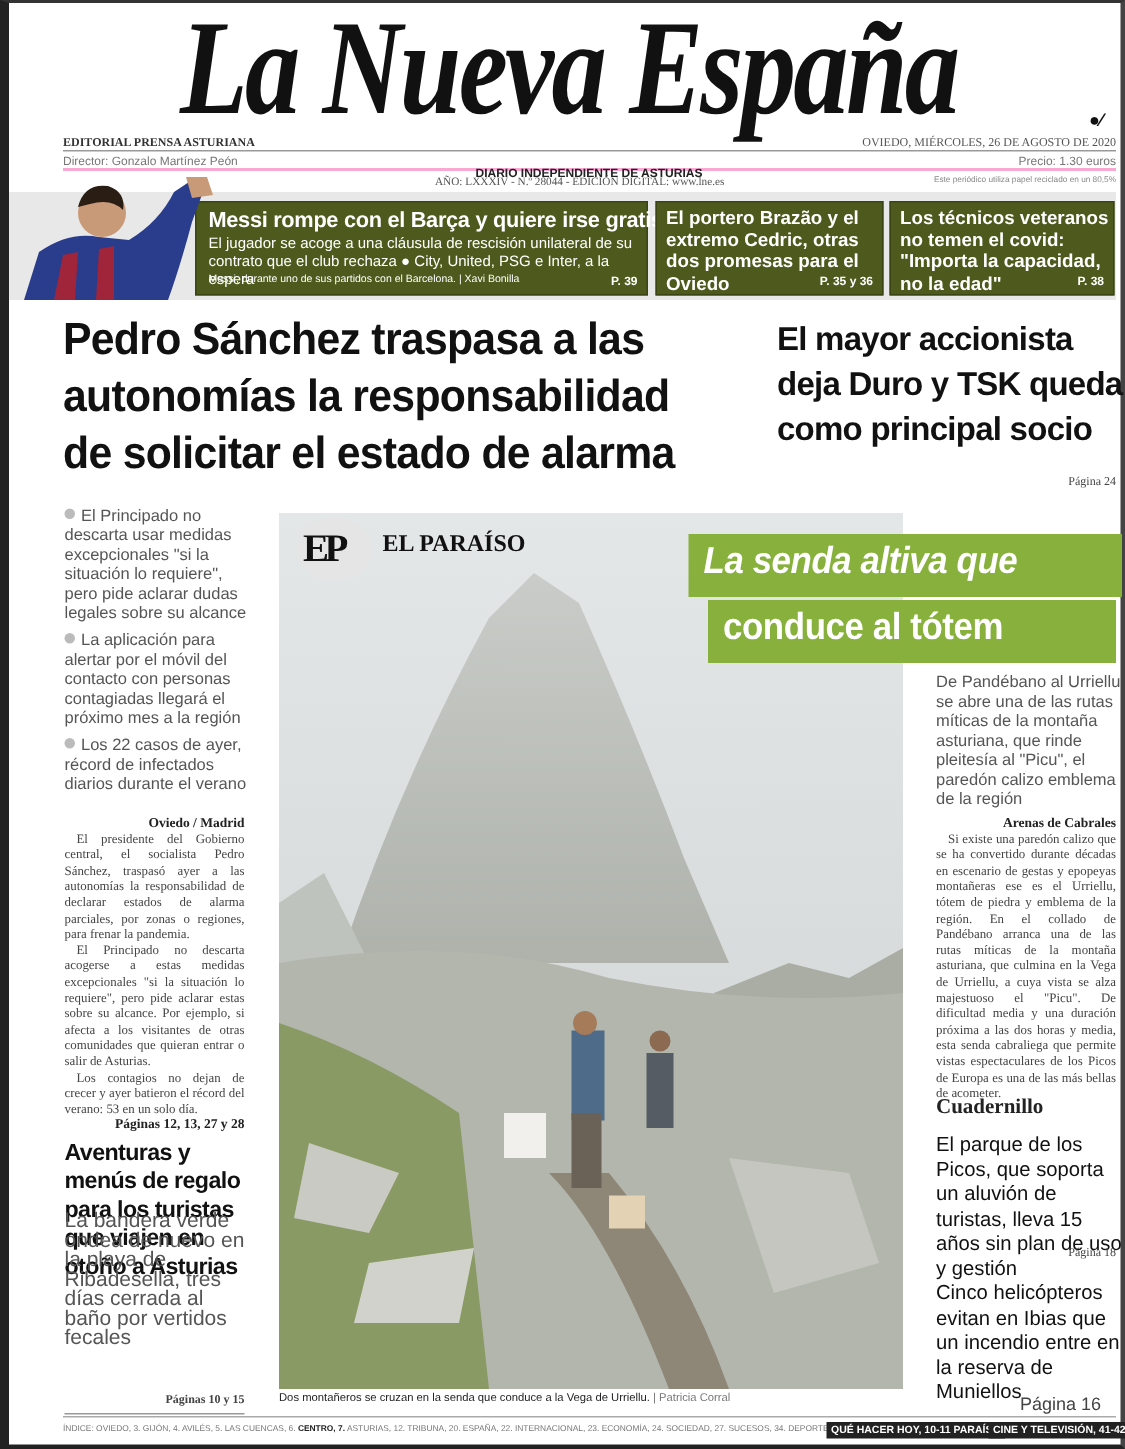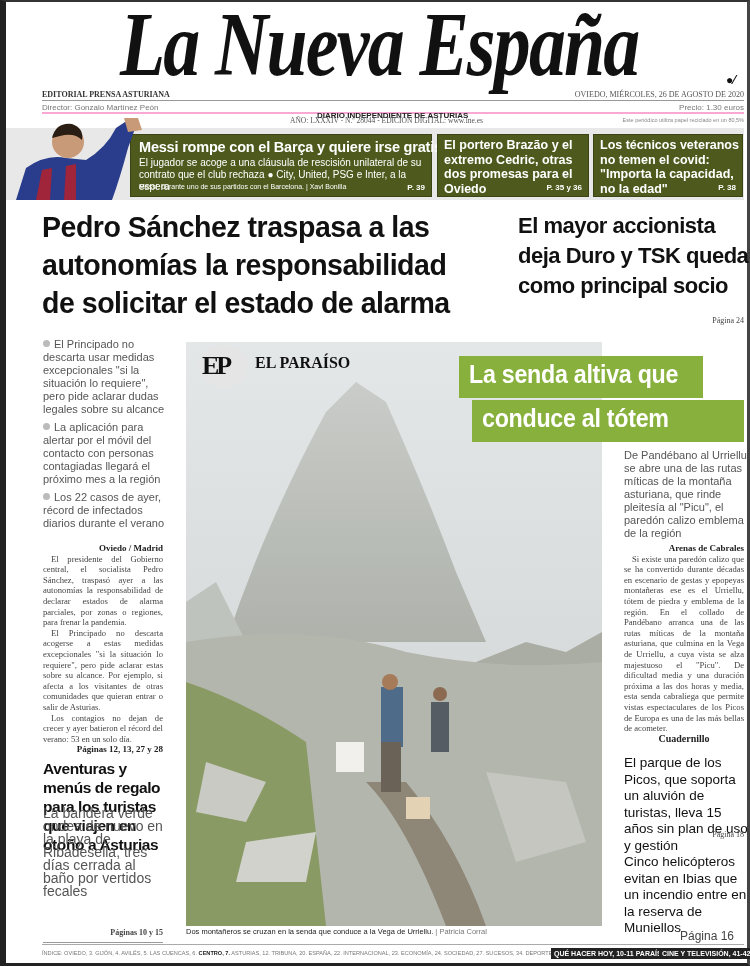--- a/index.html
+++ b/index.html
@@ -57,29 +57,29 @@
 
   
   .photo { position:absolute; left:186px; top:342px; width:416px; height:584px; overflow:hidden; background:linear-gradient(180deg,#d9dcdc 0%,#cfd3d2 40%,#b9bdb6 60%,#9ea39a 80%,#8d8f84 100%); }
   .caption { position:absolute; left:186px; top:927px; width:420px; font-size:7.5px; color:#222; }
   .caption .credit { color:#777; }
 
   .ep-logo { position:absolute; left:198px; top:345px; width:50px; height:42px; border-radius:50%; background:#e5e5e5; }
   .ep-logo span { position:absolute; left:4px; top:6px; font-family:"Liberation Serif", serif; font-weight:bold; font-size:26px; color:#111; letter-spacing:-3px; }
   .ep-title { position:absolute; left:255px; top:354px; font-family:"Liberation Serif", serif; font-weight:bold; font-size:16px; color:#111; }
 
-  .green-box1 { position:absolute; left:459px; top:356px; width:244px; height:42px; background:#88b03c; }
+  .green-box1 { position:absolute; left:459px; top:356px; width:289px; height:42px; background:#88b03c;font-style:italic; }
   .green-box2 { position:absolute; left:472px; top:400px; width:272px; height:42px; background:#88b03c; }
   .green-box1 span, .green-box2 span { position:absolute; left:10px; top:4px; font-weight:bold; font-size:25px; color:#fff; white-space:nowrap; letter-spacing:-0.3px; transform:scaleX(0.93); transform-origin:left top; }
 
   .right-intro { position:absolute; left:624px; top:449px; width:125px; font-size:11px; line-height:13px; color:#555; }
   .right-body { position:absolute; left:624px; top:543px; width:120px; font-family:"Liberation Serif", serif; font-size:8.6px; line-height:10.6px; color:#444; text-align:justify; }
   .right-body .dateline { text-align:right; font-weight:bold; color:#222; font-size:9px; }
   .right-body p { text-indent:8px; }
-  .right-body .sign { text-align:center; font-weight:bold; color:#222; font-size:10px; }
+  .right-body .sign { text-align:left; font-weight:bold; color:#222; font-size:14px; }
   .right-head2 { position:absolute; left:624px; top:755px; width:125px; font-size:13.5px; line-height:16.5px; color:#111; }
   .right-page2 { position:absolute; right:6px; top:830px; font-family:"Liberation Serif", serif; font-size:8px; color:#444; }
   .right-head3 { position:absolute; left:624px; top:854px; width:125px; font-size:13.5px; line-height:16.5px; color:#111; }
   .right-page3 { position:absolute; right:16px; top:929px; font-family:Liberation Sans, sans-serif; font-size:12px; color:#444; }
 
   
   .footer { position:absolute; left:42px; top:944px; width:702px; height:18px; border-top:1px solid #aaa; }
   .footer .idx { position:absolute; left:0; top:5px; font-size:5.6px; color:#777; white-space:nowrap; }
   .footer .idx b { color:#222; }
   .footer .tag1 { position:absolute; left:509px; top:3px; background:#222; color:#fff; font-size:7px; font-weight:bold; padding:2px 3px; white-space:nowrap; }

